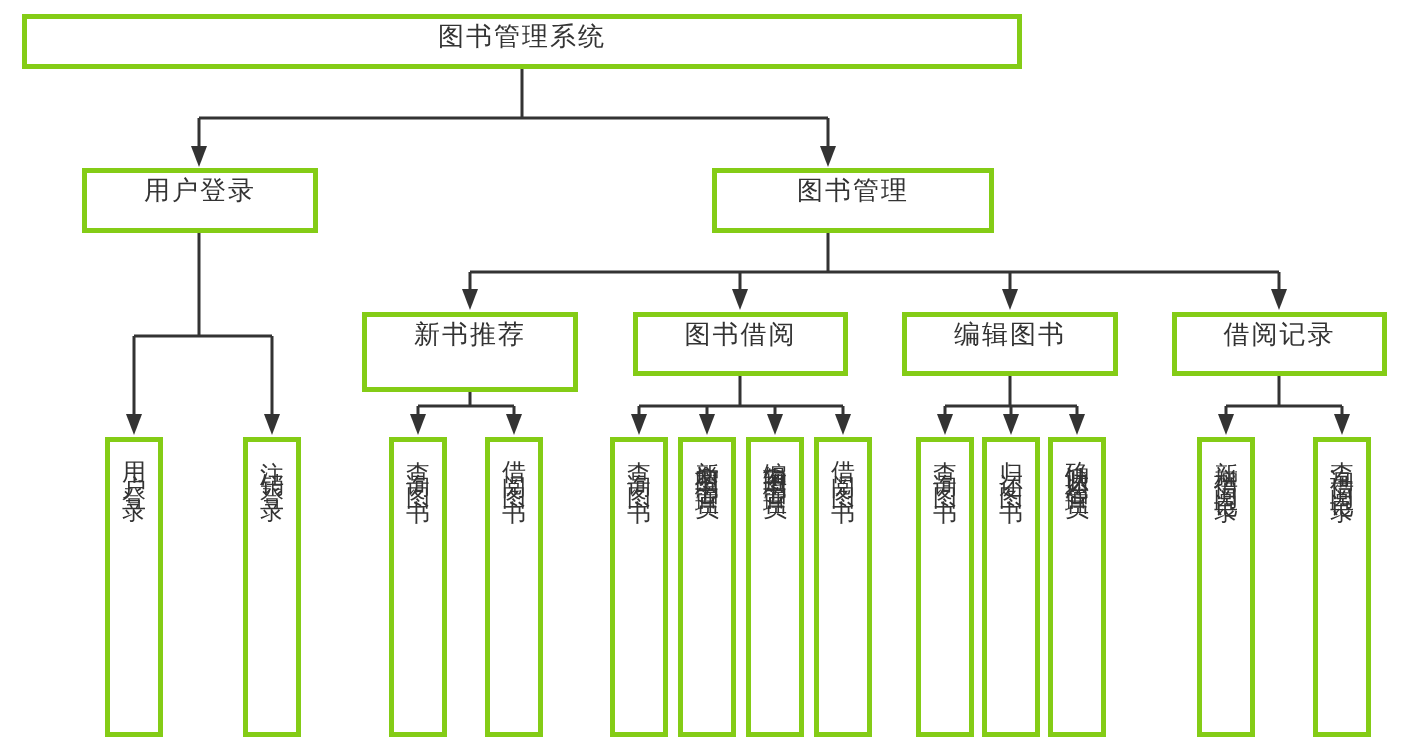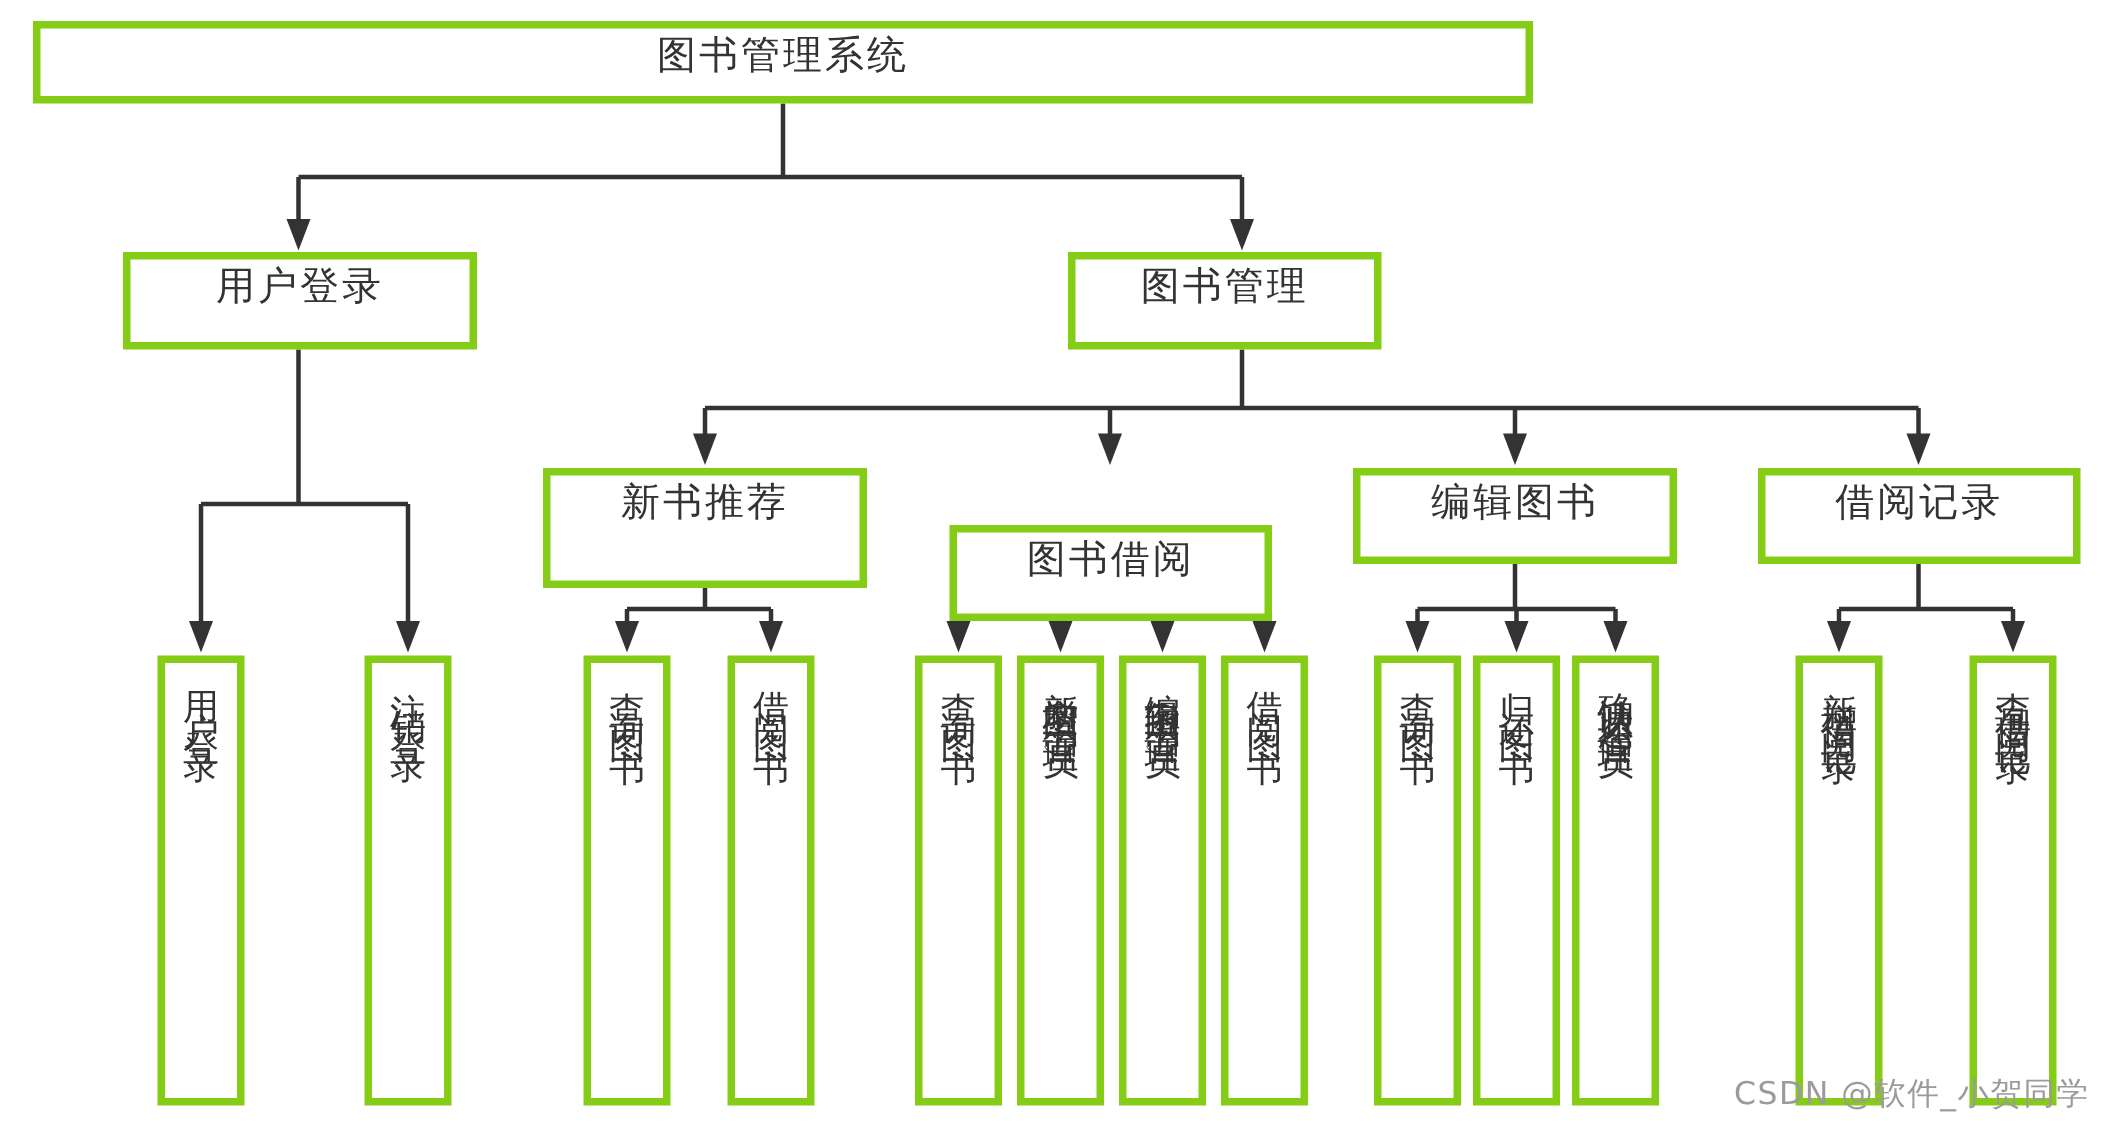--- a/index.html
+++ b/index.html
@@ -109,28 +109,28 @@
     </g>
   </svg>
 
   <div class="node hnode root-node" style="left:22px; top:14px; width:1000px; height:55px;">
     <span>图书管理系统</span>
   </div>
 
   <div class="node hnode" style="left:82px; top:168px; width:236px; height:65px;">
     <span>用户登录</span>
   </div>
-  <div class="node hnode" style="left:712px; top:168px; width:209px; height:65px;font-family:Liberation Serif, serif;">
+  <div class="node hnode" style="left:712px; top:168px; width:282px; height:65px;font-family:Liberation Serif, serif;">
     <span>图书管理</span>
   </div>
 
   <div class="node hnode" style="left:362px; top:312px; width:216px; height:80px;">
     <span>新书推荐</span>
   </div>
-  <div class="node hnode" style="left:633px; top:312px; width:215px; height:64px;margin-top:38px;">
+  <div class="node hnode" style="left:633px; top:312px; width:215px; height:64px;">
     <span>图书借阅</span>
   </div>
   <div class="node hnode" style="left:902px; top:312px; width:216px; height:64px;">
     <span>编辑图书</span>
   </div>
   <div class="node hnode" style="left:1172px; top:312px; width:215px; height:64px;">
     <span>借阅记录</span>
   </div>
 
   <div class="node leaf" style="left:105px;">
@@ -170,15 +170,14 @@
     <span class="vtext ls-sm">确认归还（管理员）</span>
   </div>
 
   <div class="node leaf" style="left:1197px;">
     <span class="vtext ls-md">新增借阅记录</span>
   </div>
   <div class="node leaf" style="left:1313px;">
     <span class="vtext ls-md">查询借阅记录</span>
   </div>
 
-  <div class="watermark">CSDN @软件_小贺同学</div>
 
 </div>
 
 </body></html>

